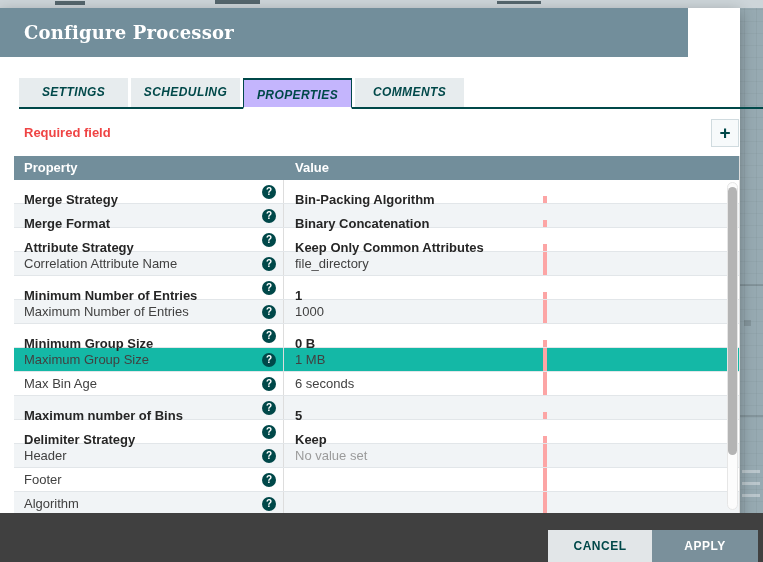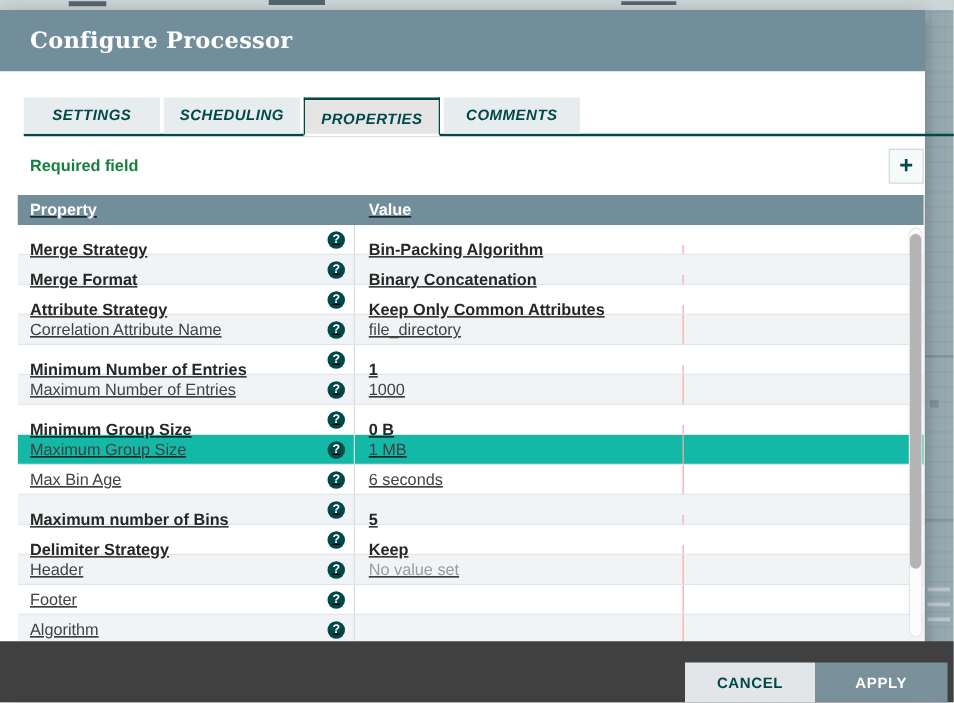--- a/index.html
+++ b/index.html
@@ -13,52 +13,52 @@
     background-image:repeating-linear-gradient(90deg, rgba(0,0,0,0.045) 0 1px, transparent 1px 12px),
                      repeating-linear-gradient(0deg, rgba(0,0,0,0.03) 0 1px, transparent 1px 12px);
   }
   .top-strip { position:absolute; left:0; top:0; width:763px; height:8px; background:#CdD5D9; }
   .top-strip i { position:absolute; background:#55666d; }
   .canvas-mark { position:absolute; background:rgba(0,0,0,0.12); }
 
   
   .dialog { position:absolute; left:0; top:8px; width:740px; height:554px; background:#fff;
             box-shadow:0 4px 14px rgba(0,0,0,0.3); }
-  .dialog-header { position:absolute; left:0; top:0; width:740px; height:49px; background:#728E9B; }
+  .dialog-header { position:absolute; left:0; top:0; width:688px; height:49px; background:#728E9B; }
   .dialog-title { position:absolute; left:24px; top:14px; color:#fff; font-family:"DejaVu Serif", serif;
                   font-weight:bold; font-size:18px; letter-spacing:0.2px; }
 
   
   .tabbar { position:absolute; left:19px; top:70px; width:752px; height:31px;
             border-bottom:2px solid #004849; display:flex; align-items:flex-start;font-style:italic; }
   .tab { width:109px; height:29px; margin-right:3px; background:#E7ECEE; color:#004849;
          font-size:12px; font-weight:bold; letter-spacing:0.4px; text-align:center;
          line-height:29px; cursor:pointer; }
-  .tab.active { background:#e5e5e5; height:31px; line-height:31px; margin-bottom:-2px;
+  .tab.active { background:#c4b5fd; height:31px; line-height:31px; margin-bottom:-2px;
                 border:1px solid #004849; border-top-width:2px; border-bottom:2px solid #fff; z-index:2; }
 
   
-  .required-label { position:absolute; left:24px; top:117px; font-size:13px; font-weight:bold; color:#15803d; }
+  .required-label { position:absolute; left:24px; top:117px; font-size:13px; font-weight:bold; color:#ef4444; }
   .add-btn { position:absolute; left:711px; top:111px; width:28px; height:28px; background:#F7FAFB;
              border:1px solid #D0DBDF; color:#004849; font-size:19px; font-weight:bold;
              text-align:center; line-height:25px; cursor:pointer; }
 
   
   .ptable { position:absolute; left:14px; top:148px; width:726px; height:357px; overflow:hidden;
-            border-right:1px solid #DDDDDD;text-decoration:underline; }
+            border-right:1px solid #DDDDDD; }
   .thead { display:flex; height:24px; background:#728E9B; color:#fff; font-size:13px; font-weight:bold; }
   .thead .h1 { width:270px; padding:4px 0 0 10px; }
   .thead .h2 { flex:1; padding:4px 0 0 11px; }
   .tbody { position:relative; height:333px; overflow:hidden; }
   .row { display:flex; height:24px; border-bottom:1px solid #E2E6E9; background:#fff; }
   .row:nth-child(even) { background:#F1F4F6; }
   .row.hl { background:#14b8a6; }
   .cell { font-size:13px; color:#414141; display:flex; align-items:center; }
   .prop { width:270px; padding:0 7px 0 10px; border-right:1px solid #DDDDDD; justify-content:space-between; }
-  .val  { width:263px; padding:0 0 0 11px; border-right:1px solid #fca5a5; }
+  .val  { width:263px; padding:0 0 0 11px; border-right:4px solid #fca5a5; }
   .fill { flex:1; }
   .req .plabel, .val.req { font-weight:bold; color:#262626;margin-top:16px; }
   .val.unset { color:#9B9B9B; }
   .help { width:14px; height:14px; min-width:14px; border-radius:50%; background:#004849; color:#fff;
           font-size:10px; font-weight:bold; text-align:center; line-height:14px; display:inline-block; cursor:pointer; }
   .scrollbar { position:absolute; right:1px; top:2px; width:11px; height:328px; background:#FCFCFC;
                border:1px solid #E6E6E6; border-radius:6px; }
   .thumb { position:absolute; left:0; top:4px; width:9px; height:268px; background:#B4B4B4; border-radius:5px; cursor:pointer; }
 
   

